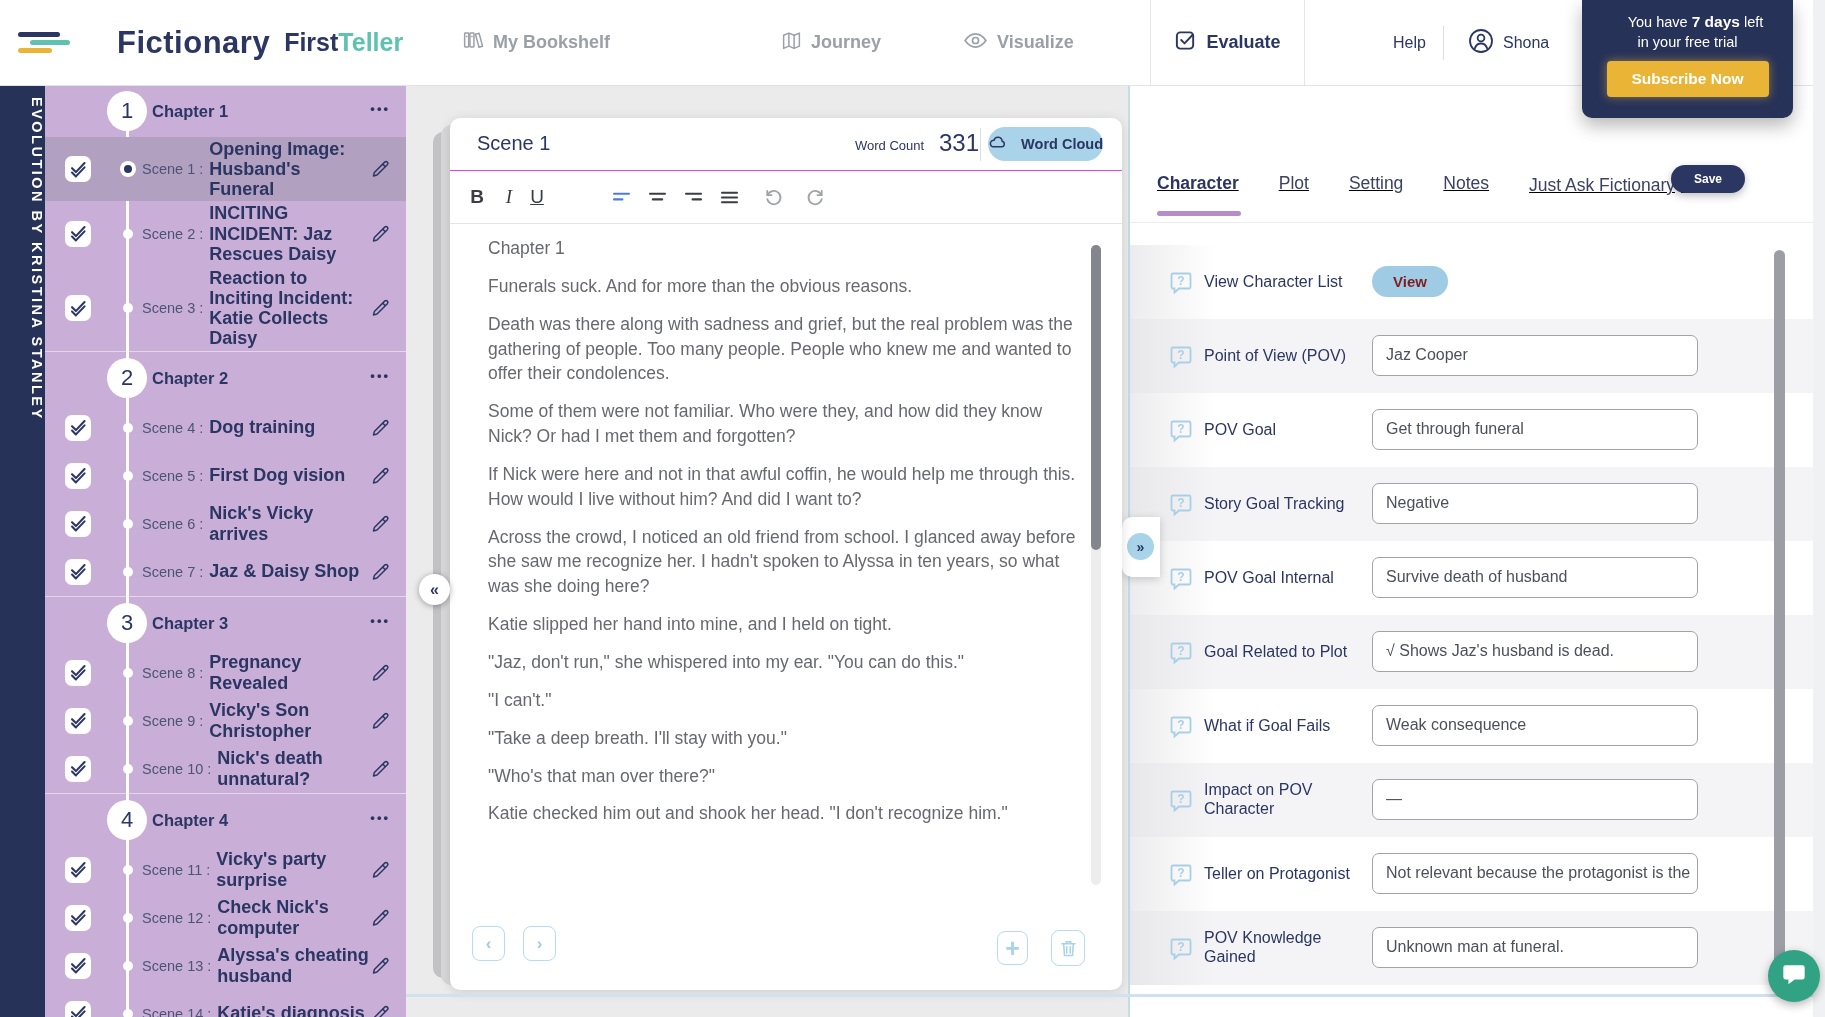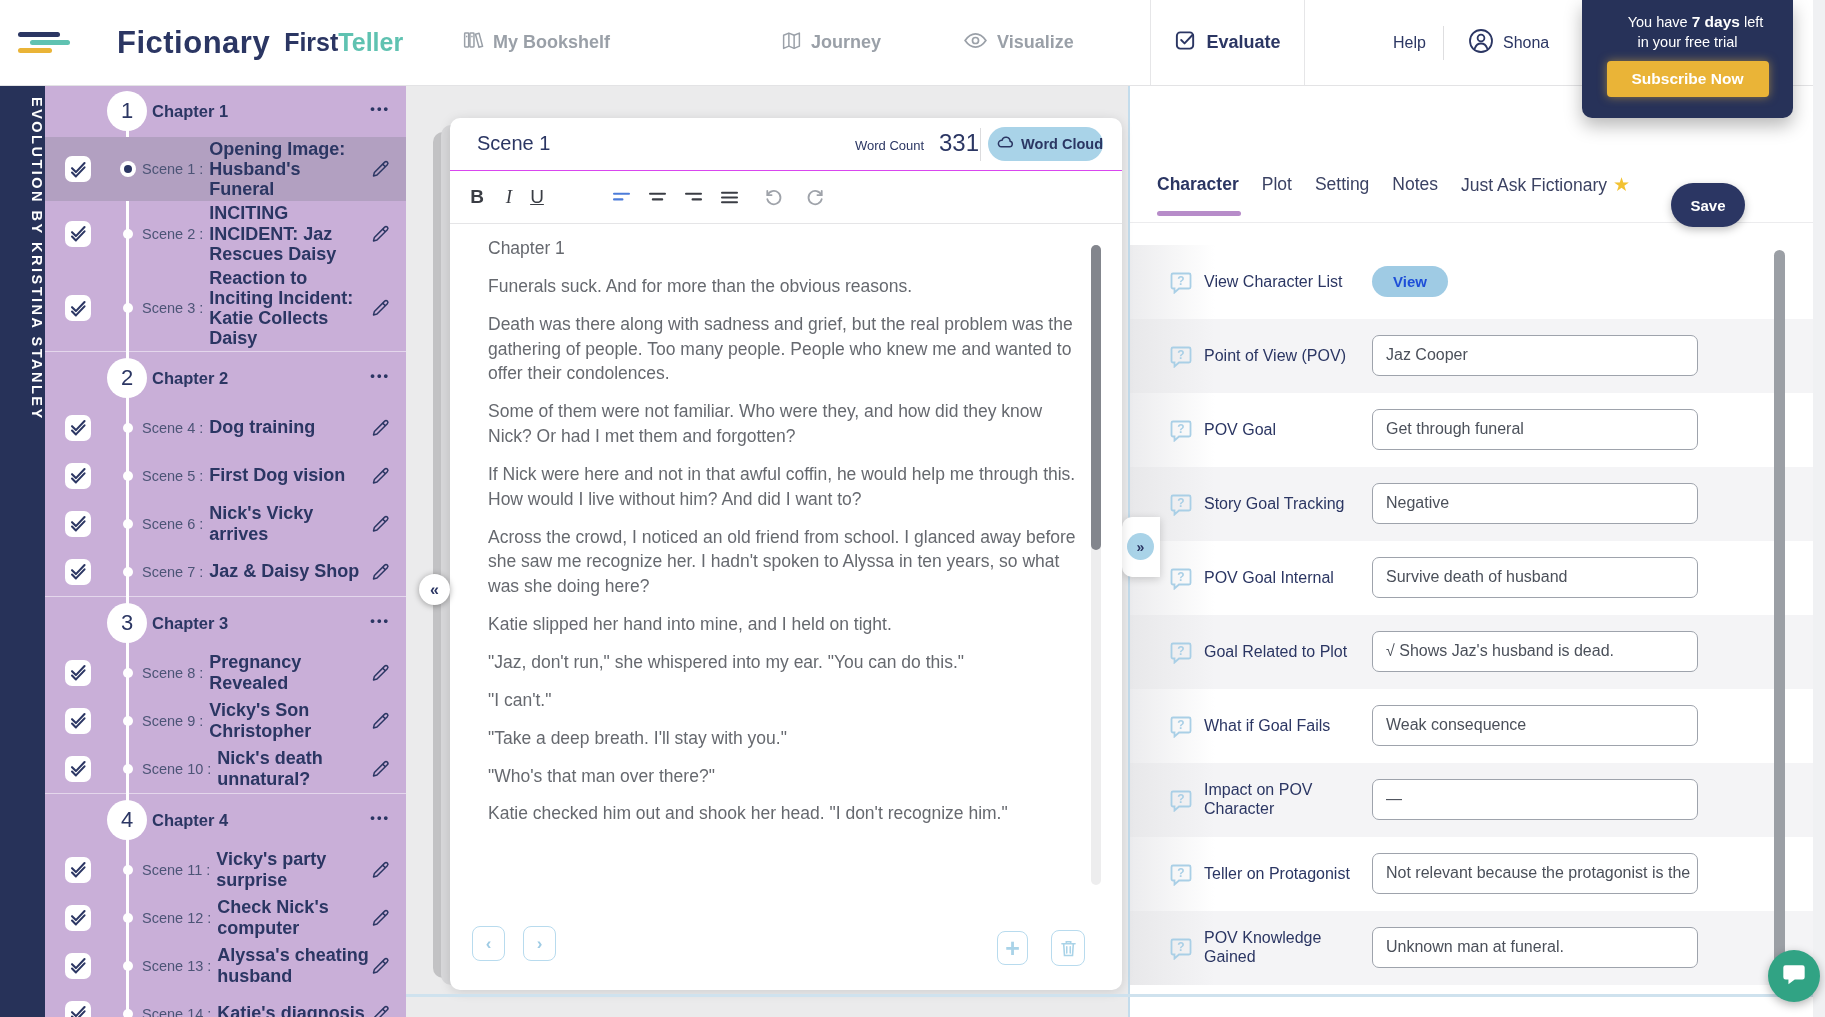--- a/index.html
+++ b/index.html
@@ -59,55 +59,55 @@
 
   
   .stack1{position:absolute;left:433px;top:132px;width:26px;height:846px;background:#c2c2c4;border-radius:10px;z-index:6;}
   .stack2{position:absolute;left:441px;top:125px;width:26px;height:860px;background:#d8d8da;border-radius:10px;z-index:7;}
   .editor-card{position:absolute;left:450px;top:118px;width:672px;height:872px;background:#fff;border-radius:10px;box-shadow:0 2px 12px rgba(0,0,0,.13);z-index:8;}
   .editor-header{position:absolute;left:0;top:0;width:100%;height:52px;border-bottom:1px solid #d946ef;}
   .scene-heading{position:absolute;left:27px;top:14px;font-size:20px;color:#2b3663;}
   .wc-label{position:absolute;left:405px;top:20px;font-size:13px;color:#2b3663;}
   .wc-value{position:absolute;left:489px;top:11px;font-size:24px;color:#2b3663;}
   .wc-divider{position:absolute;left:530px;top:10px;width:1px;height:33px;background:#dcdcde;}
-  .wordcloud-btn{position:absolute;left:538px;top:9px;width:115px;height:34px;background:#a9d3e8;border-radius:17px;display:flex;align-items:center;justify-content:flex-end;gap:6px;font-size:14.5px;font-weight:800;color:#2b3663;cursor:pointer;}
+  .wordcloud-btn{position:absolute;left:538px;top:9px;width:115px;height:34px;background:#a9d3e8;border-radius:17px;display:flex;align-items:center;justify-content:space-between;gap:6px;font-size:14.5px;font-weight:800;color:#2b3663;cursor:pointer;}
   .toolbar{position:absolute;left:0;top:52px;width:100%;height:53px;border-bottom:1px solid #e5e5e7;}
   .tb{position:absolute;top:14px;width:26px;height:26px;display:flex;align-items:center;justify-content:center;cursor:pointer;color:#3a3d44;}
   .tb-b{left:14px;font-weight:800;font-size:19px;}
   .tb-i{left:46px;font-style:italic;font-size:19px;font-family:"Liberation Serif",serif;}
   .tb-u{left:74px;font-size:19px;text-decoration:underline;}
   .tb-undo{left:310px;}
   .tb-redo{left:352px;}
   .editor-body{position:absolute;left:38px;top:118px;width:592px;height:660px;overflow:hidden;}
   .editor-body p{margin:0 0 13px;font-size:17.5px;line-height:1.42;color:#66696f;}
   .ed-track{position:absolute;left:641px;top:127px;width:10px;height:640px;background:#ededee;border-radius:5px;}
   .ed-thumb{position:absolute;left:641px;top:127px;width:10px;height:305px;background:#83868d;border-radius:5px;cursor:pointer;}
   .pg-btn{position:absolute;width:33px;height:35px;border:1.5px solid #b8dbee;border-radius:8px;box-sizing:border-box;display:flex;align-items:center;justify-content:center;color:#9fcbe4;font-size:17px;font-weight:700;cursor:pointer;background:#fff;}
   .pg-prev{left:22px;top:808px;}
   .pg-next{left:73px;top:808px;}
   .add-btn{position:absolute;left:547px;top:813px;width:31px;height:34px;border:1.5px solid #b8dbee;border-radius:8px;box-sizing:border-box;display:flex;align-items:center;justify-content:center;color:#a9d3e8;font-size:25px;font-weight:700;cursor:pointer;background:#fff;}
   .trash-btn{position:absolute;left:601px;top:812px;width:34px;height:36px;border:1.5px solid #b8dbee;border-radius:8px;box-sizing:border-box;display:flex;align-items:center;justify-content:center;cursor:pointer;background:#fff;}
   .collapse-btn{position:absolute;left:419px;top:574px;width:31px;height:31px;border-radius:50%;background:#fff;box-shadow:0 1px 6px rgba(0,0,0,.35);display:flex;align-items:center;justify-content:center;color:#2b3663;font-size:16px;font-weight:700;z-index:12;cursor:pointer;}
 
   
   .panel{position:absolute;left:1128px;top:85px;width:697px;height:932px;background:#fff;border-left:2px solid #c3dcec;box-sizing:border-box;z-index:5;}
-  .tabs{position:absolute;left:27px;top:88px;display:flex;align-items:center;gap:23px;}
+  .tabs{position:absolute;left:27px;top:88px;display:flex;gap:40px;text-decoration:underline;}
   .tab{font-size:17.5px;color:#3b4263;cursor:pointer;white-space:nowrap;}
   .tab.active{font-weight:800;color:#2b3663;}
   .tab .star{color:#f2c233;font-size:19px;margin-left:6px;}
   .tab-underline{position:absolute;left:27px;top:126px;width:84px;height:5px;border-radius:3px;background:#b78cc9;}
   .tabs-divider{position:absolute;left:0;top:137px;width:100%;height:1px;background:#ececee;}
-  .save-btn{position:absolute;right:80px;top:80px;width:74px;height:44px;border-radius:22px;background:#2b3663;color:#fff;font-weight:800;font-size:15px;display:flex;align-items:center;justify-content:center;cursor:pointer;box-shadow:0 3px 8px rgba(0,0,0,.25);margin-top:18px;}
+  .save-btn{position:absolute;right:80px;top:80px;width:74px;height:28px;border-radius:22px;background:#2b3663;color:#fff;font-weight:800;font-size:12px;display:flex;align-items:center;justify-content:center;cursor:pointer;box-shadow:0 3px 8px rgba(0,0,0,.25);}
   .fields{position:absolute;left:0;top:160px;width:100%;}
   .field-row{position:relative;height:74px;background:linear-gradient(90deg,#ececee 0,#ffffff 85px);}
   .field-row.shaded{background:linear-gradient(90deg,#e8e8ea 0,#f4f4f6 85px);}
   .q-icon{position:absolute;left:39px;top:25px;}
   .field-label{position:absolute;left:74px;top:50%;transform:translateY(-50%);width:164px;font-size:16px;color:#2b3663;line-height:1.18;}
   .field-input{position:absolute;left:242px;top:16px;width:326px;height:41px;box-sizing:border-box;border:1.5px solid #9ea3ac;border-radius:7px;background:#fff;font-size:16px;color:#4b505a;padding:0 13px;line-height:38px;white-space:nowrap;overflow:hidden;cursor:text;}
-  .view-btn{position:absolute;left:242px;top:21px;width:76px;height:31px;border-radius:16px;background:#9fcbe4;color:#1d4ed8;font-weight:800;font-size:15px;display:flex;align-items:center;justify-content:center;cursor:pointer;}
+  .view-btn{position:absolute;left:242px;top:21px;width:76px;height:31px;border-radius:16px;background:#9fcbe4;color:#7f1d1d;font-weight:800;font-size:15px;display:flex;align-items:center;justify-content:center;cursor:pointer;}
   .expand-tab{position:absolute;left:-8px;top:432px;width:38px;height:60px;background:#fff;border-radius:10px 0 0 10px;box-shadow:0 2px 8px rgba(0,0,0,.18);z-index:11;}
   .expand-circle{position:absolute;left:5px;top:16px;width:27px;height:27px;border-radius:50%;background:#a9d3e8;color:#2b3663;font-size:14px;font-weight:700;display:flex;align-items:center;justify-content:center;cursor:pointer;}
   .panel-scrollbar{position:absolute;left:1774px;top:250px;width:11px;height:740px;background:#9b9fa5;border-radius:6px;z-index:9;cursor:pointer;}
   .bottom-line{position:absolute;left:406px;top:994px;width:1419px;height:3px;background:#cfe2ee;z-index:10;}
 
   
   .win-track{position:absolute;left:1813px;top:0;width:12px;height:1017px;background:#f0f1f3;z-index:45;}
 
   
   .chat-btn{position:absolute;left:1768px;top:950px;width:52px;height:52px;border-radius:50%;background:#31a384;box-shadow:0 3px 10px rgba(0,0,0,.3);display:flex;align-items:center;justify-content:center;z-index:50;cursor:pointer;}

